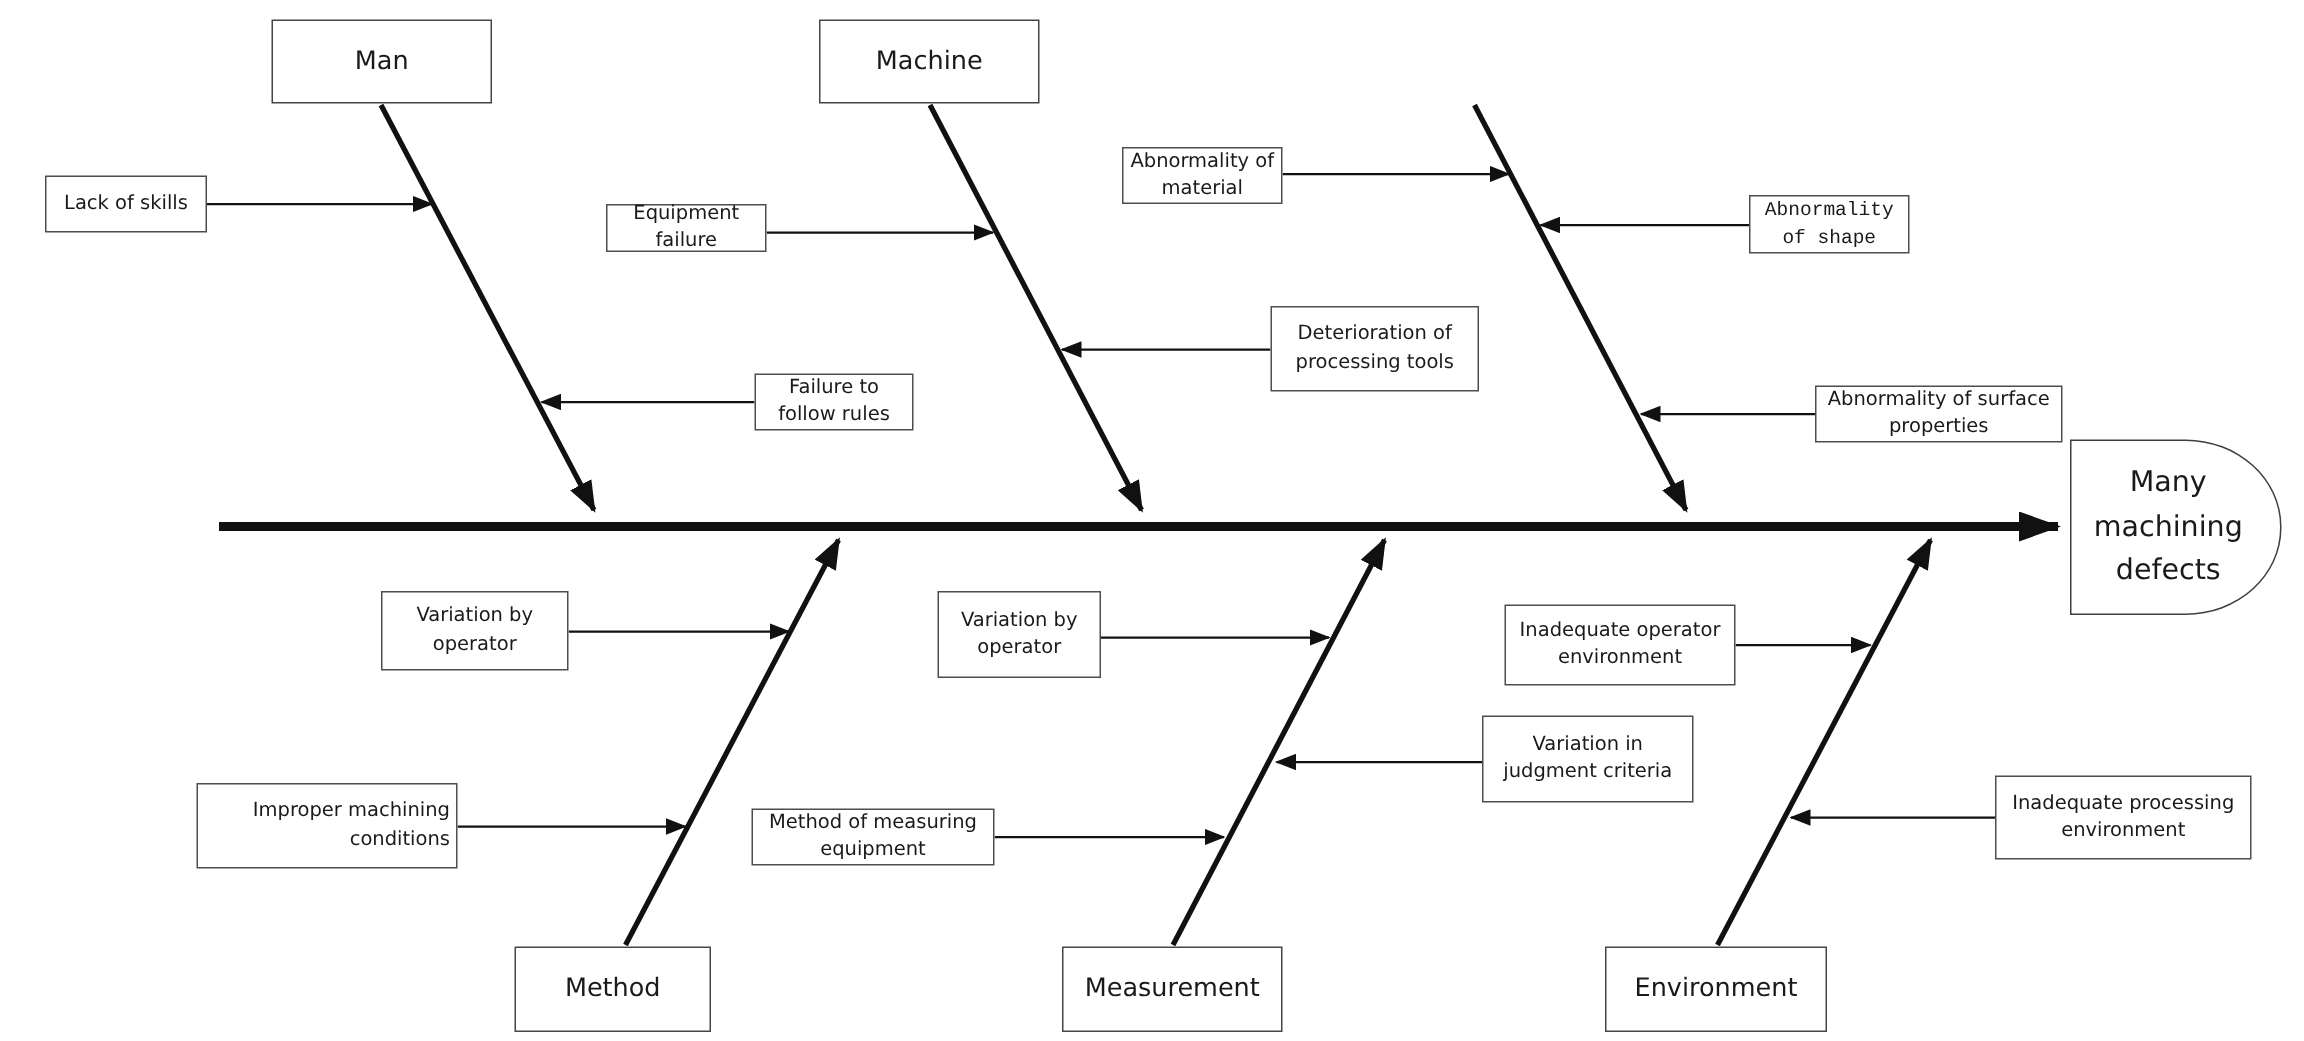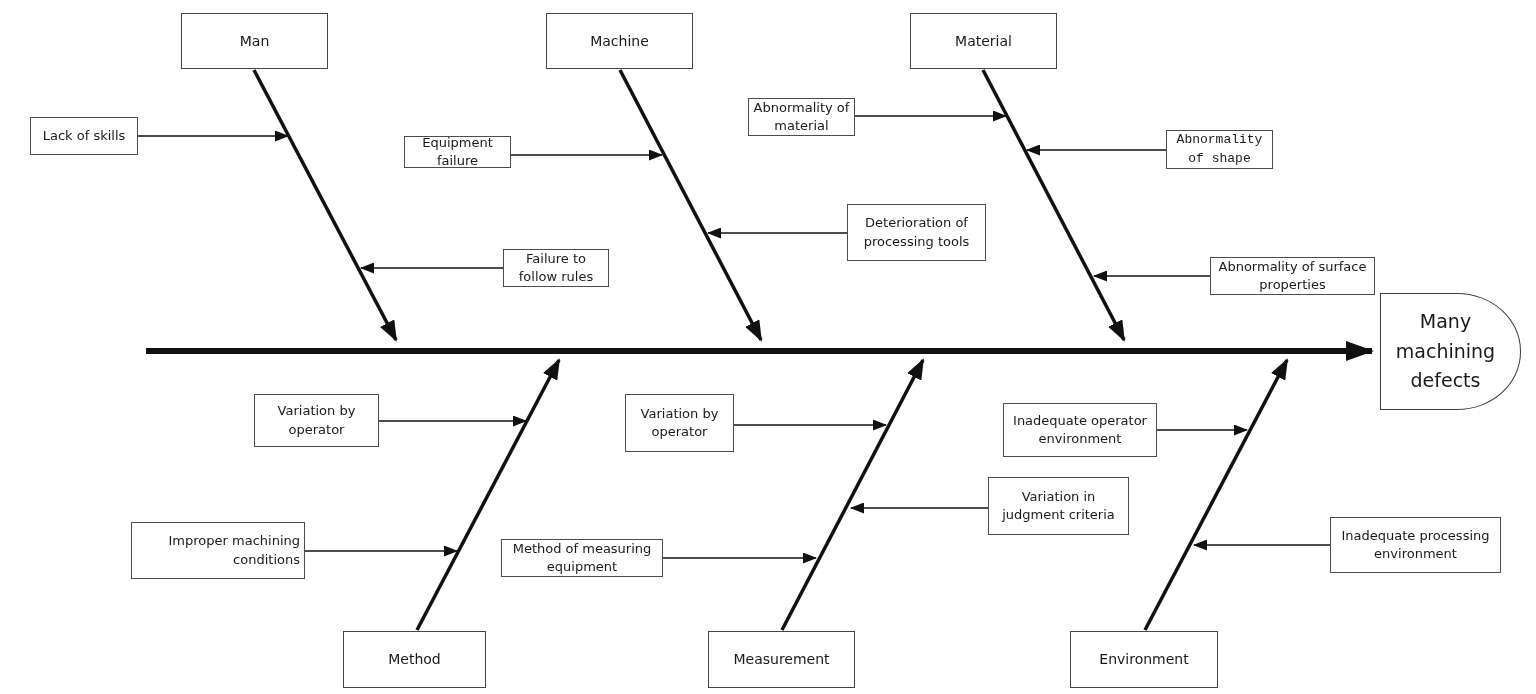--- a/index.html
+++ b/index.html
@@ -28,21 +28,21 @@
     border: 1px solid #4d4d4d;
     display: flex;
     align-items: center;
     justify-content: center;
     text-align: center;
     font-size: 13px;
     line-height: 1.42;
     padding: 1px 4px;
   }
   .category {
-    font-size: 14px;
+    font-size: 17px;
     border-color: #454545;
     line-height: 1.2;
   }
   .effect-head {
     position: absolute;
     box-sizing: border-box;
     left: 1380px;
     top: 293px;
     width: 141px;
     height: 117px;
@@ -103,23 +103,22 @@
     <line x1="734" y1="425" x2="886" y2="425" stroke="#111111" stroke-width="1.5" marker-end="url(#arrowThin)"></line>
     <line x1="663" y1="558" x2="816" y2="558" stroke="#111111" stroke-width="1.5" marker-end="url(#arrowThin)"></line>
     <line x1="988" y1="508" x2="851" y2="508" stroke="#111111" stroke-width="1.5" marker-end="url(#arrowThin)"></line>
 
     <line x1="1157" y1="430" x2="1247" y2="430" stroke="#111111" stroke-width="1.5" marker-end="url(#arrowThin)"></line>
     <line x1="1330" y1="545" x2="1194" y2="545" stroke="#111111" stroke-width="1.5" marker-end="url(#arrowThin)"></line>
   </svg>
 
   <div class="box category" style="left:181px; top:13px; width:147px; height:56px;">Man</div>
   <div class="box category" style="left:546px; top:13px; width:147px; height:56px;">Machine</div>
-  <div class="box category" style="left:910px; top:13px; width:147px; height:56px;">Material</div>
 
-  <div class="box category" style="left:343px; top:631px; width:143px; height:57px;">Method</div>
+  <div class="box category" style="left:343px; top:631px; width:131px; height:57px;">Method</div>
   <div class="box category" style="left:1070px; top:631px; width:148px; height:57px;">Environment</div>
   <div class="box category" style="left:708px; top:631px; width:147px; height:57px;">Measurement</div>
 
   <div class="box" style="left:30px; top:117px; width:108px; height:38px;">Lack of skills</div>
   <div class="box" style="left:503px; top:249px; width:106px; height:38px;">Failure to follow rules</div>
 
   <div class="box" style="left:404px; top:136px; width:107px; height:32px;">Equipment failure</div>
   <div class="box" style="left:847px; top:204px; width:139px; height:57px;">Deterioration of processing tools</div>
 
   <div class="box" style="left:748px; top:98px; width:107px; height:38px;text-align:center;">Abnormality of material</div>

